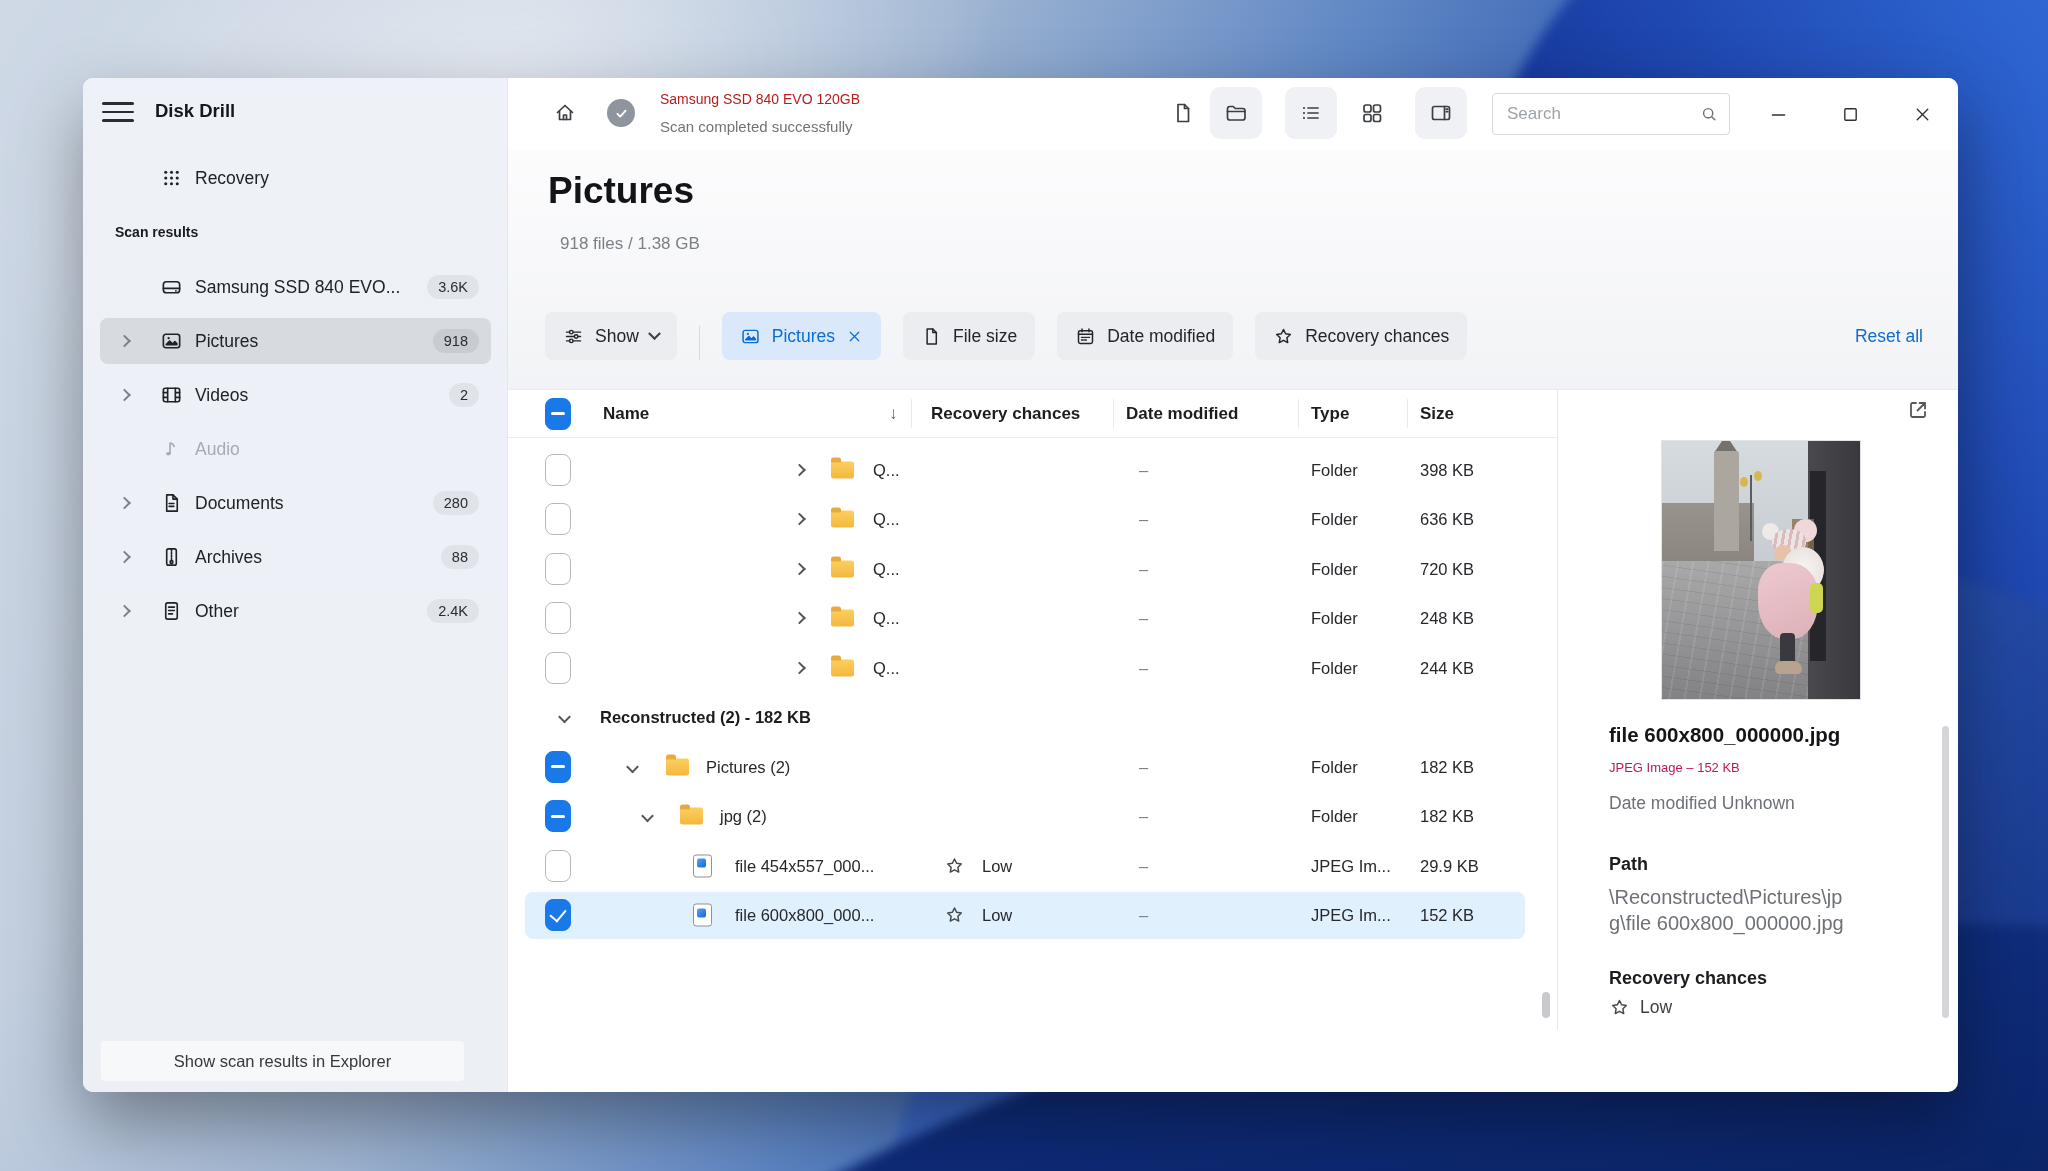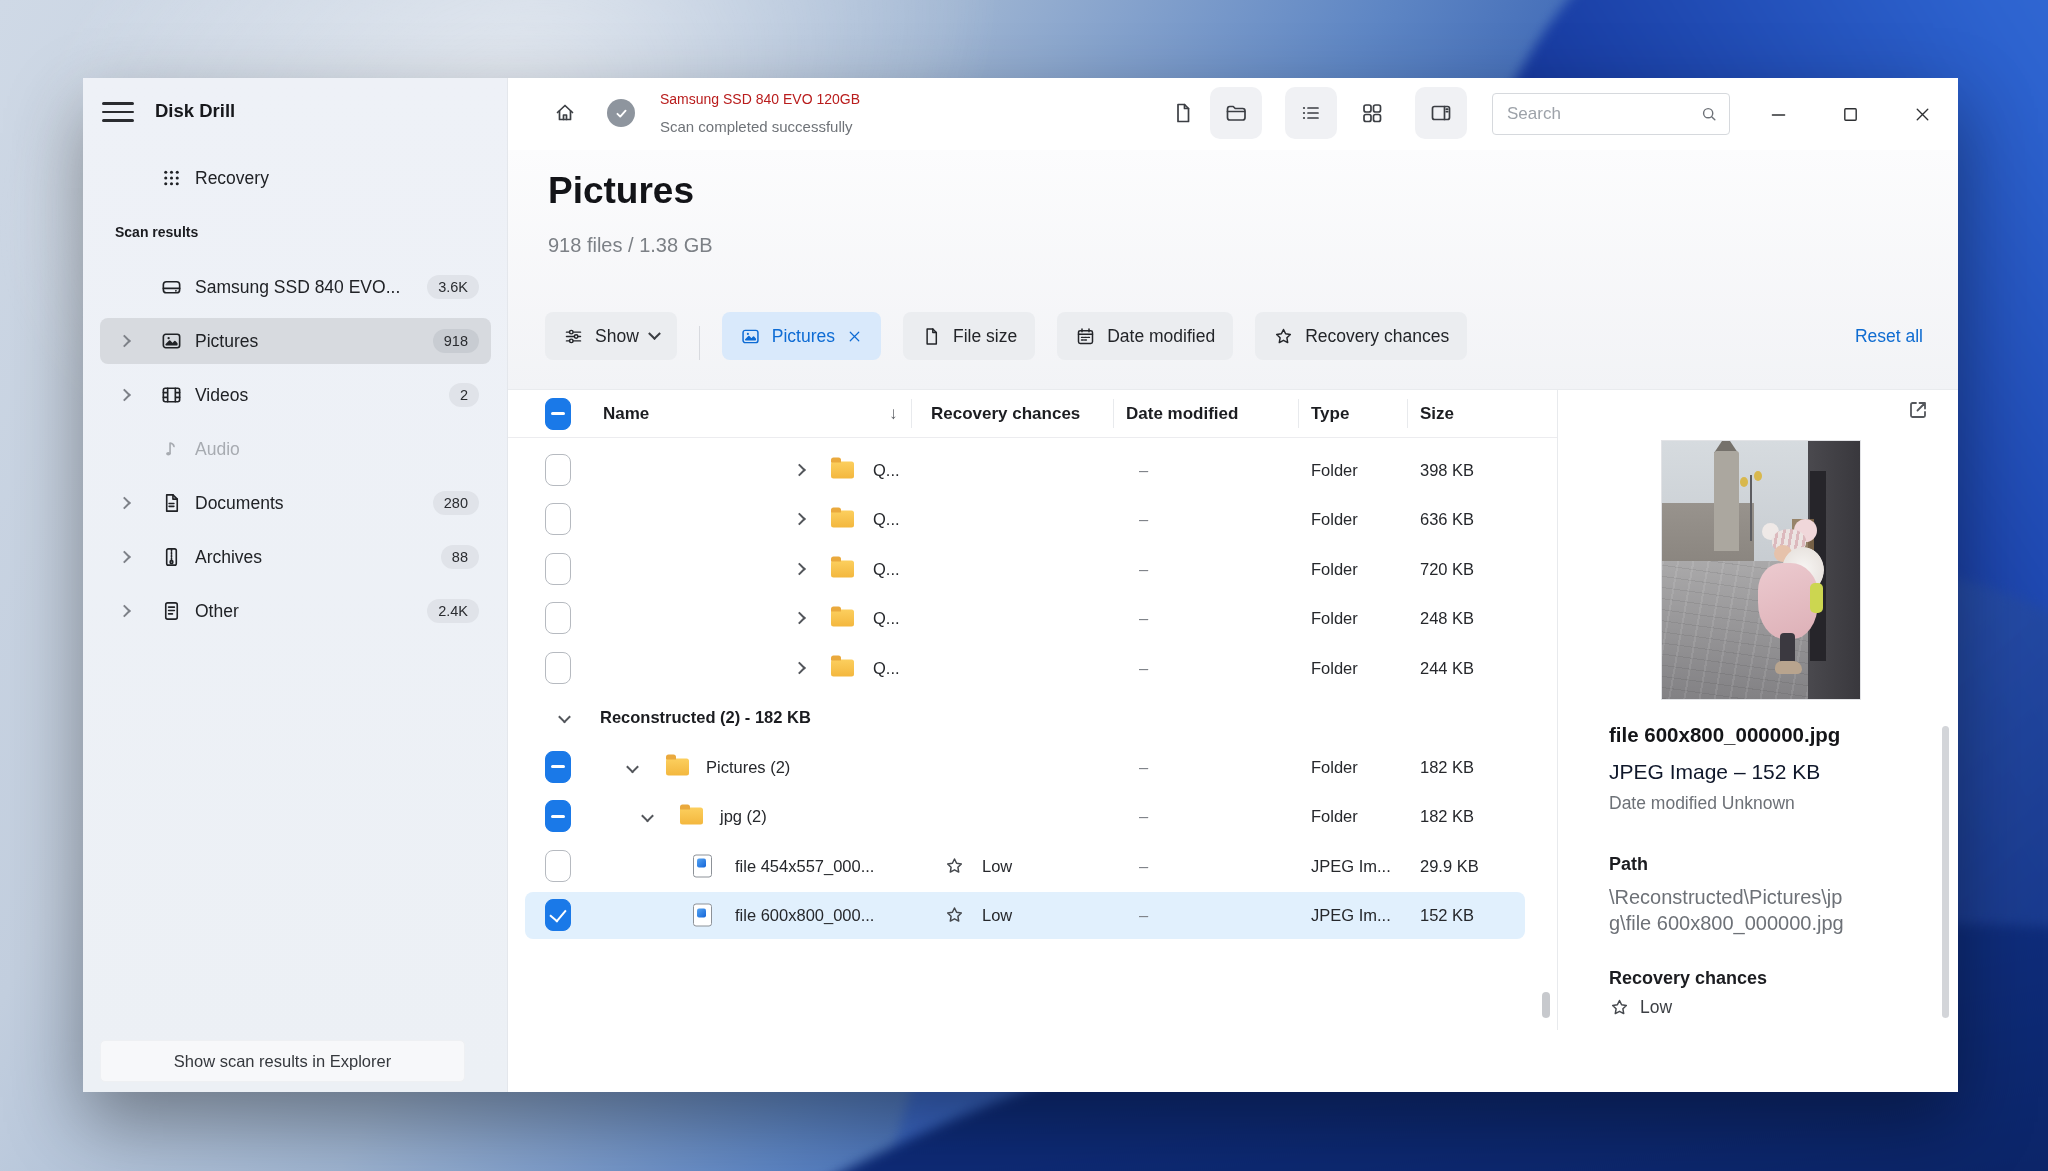--- a/index.html
+++ b/index.html
@@ -13,21 +13,21 @@
   .petal-blue{left:1420px;top:-180px;width:1500px;height:1250px;transform:rotate(32deg);
     border-radius:55% 45% 60% 40%/50% 55% 45% 50%;
     background:linear-gradient(205deg,#5592f2 0%,#2d63cf 45%,#123094 75%,#0b2470 100%)}
   .petal-mid{left:830px;top:620px;width:1400px;height:820px;transform:rotate(-22deg);
     border-radius:50% 50% 45% 55%/60% 45% 55% 40%;
     background:linear-gradient(160deg,rgba(66,118,226,.75),rgba(13,39,110,.9))}
   .petal-dark{left:550px;top:960px;width:2000px;height:700px;transform:rotate(-10deg);
     border-radius:50%;background:linear-gradient(#0f2e7f,#07194a)}
   
   .window{position:absolute;left:83px;top:78px;width:1875px;height:1014px;background:#fff;
-    border-radius:0;box-shadow:0 30px 70px rgba(0,0,0,.38);overflow:hidden}
+    border-radius:10px;box-shadow:0 30px 70px rgba(0,0,0,.38);overflow:hidden}
   
   .sidebar{position:absolute;left:0;top:0;width:425px;height:100%;
     background:linear-gradient(180deg,#eef1f7 0%,#ecf0f5 100%);border-right:1px solid #e4e7ec}
   .hamburger{position:absolute;left:17px;top:19px;width:36px;height:30px;display:flex;flex-direction:column;justify-content:center;gap:6px;padding:0 2px;cursor:pointer}
   .hamburger i{display:block;height:2.4px;background:#2a2c30;border-radius:2px}
   .app-title{position:absolute;left:72px;top:22px;font-size:18.5px;font-weight:700;color:#17181c}
   .sb-row{position:absolute;height:46px;width:391px;left:17px;border-radius:8px}
   .sb-row .chev{left:20px;border-color:#7d8188}
   .sb-ico{position:absolute;left:60px;top:50%;transform:translateY(-50%);width:23px;height:23px;color:#202226}
   .sb-ico svg{width:100%;height:100%}
@@ -59,21 +59,21 @@
   .search-box{position:absolute;left:984px;top:15px;width:238px;height:42px;border:1px solid #d6d9dd;border-radius:4px;background:#fff}
   .search-box input{position:absolute;inset:0;border:none;outline:none;background:transparent;padding:0 40px 0 14px;font-size:17px;color:#33363b;font-family:inherit}
   .search-box input::placeholder{color:#9da2a9}
   .search-ico{position:absolute;right:10px;top:10px;width:20px;height:20px;color:#6d7177}
   .win-btn{position:absolute;top:13px;width:46px;height:46px;display:flex;align-items:center;justify-content:center;color:#2e3033;cursor:pointer}
   .win-btn svg{width:21px;height:21px}
   
   .hero{position:absolute;left:425px;top:72px;right:0;height:240px;
     background:linear-gradient(180deg,#fcfcfd 0%,#f2f3f6 100%);border-bottom:1px solid #e9ebee}
   .hero-title{position:absolute;left:40px;top:20px;font-size:37px;font-weight:700;color:#131418}
-  .hero-sub{position:absolute;left:40px;top:84px;font-size:20px;color:#7c8086}
+  .hero-sub{position:absolute;left:52px;top:84px;font-size:17px;color:#7c8086}
   .filter-row{position:absolute;left:37px;top:162px;height:48px;display:flex;align-items:flex-end;gap:22px}
   .chipbtn{height:48px;border-radius:8px;background:#ebedf0;display:flex;align-items:center;gap:11px;padding:0 18px;
     font-size:17.5px;color:#232529;cursor:pointer;white-space:nowrap}
   .chipbtn svg{width:21px;height:21px;flex:0 0 auto}
   .chipbtn.active{background:#d9e9fb;color:#0d6bd4}
   .chipbtn .chip-close svg{width:17px;height:17px}
   .chipbtn .show-chev{width:9px;height:9px;border-right:2px solid #3b3e43;border-bottom:2px solid #3b3e43;transform:rotate(45deg) translate(-2px,-2px)}
   .filter-div{width:1px;height:34px;background:#d8dadf}
   .reset-link{position:absolute;right:35px;top:176px;font-size:17.5px;color:#0f6cd1;cursor:pointer}
   
@@ -127,21 +127,21 @@
   .ph-pom2{position:absolute;left:12px;top:-4px;width:17px;height:17px;border-radius:50%;background:#efe9e7}
   .ph-face{position:absolute;left:24px;top:18px;width:18px;height:17px;border-radius:50%;background:#e6c2ab}
   .ph-fur{position:absolute;left:32px;top:20px;width:42px;height:46px;border-radius:50%;
     background:radial-gradient(#f8f6f4,#e9e4e0 70%,rgba(233,228,224,0) 72%)}
   .ph-coat{position:absolute;left:8px;top:36px;width:60px;height:76px;border-radius:40% 46% 42% 44%/36% 40% 48% 48%;
     background:linear-gradient(160deg,#eccacf,#ddb0b7)}
   .ph-bag{position:absolute;left:60px;top:56px;width:13px;height:30px;border-radius:5px;background:#ccd650}
   .ph-legs{position:absolute;left:30px;top:106px;width:15px;height:32px;border-radius:4px;background:#3b3940}
   .ph-boot{position:absolute;left:25px;top:134px;width:27px;height:13px;border-radius:7px 9px 5px 5px;background:#b8a48e}
   .pv-name{position:absolute;left:51px;top:333px;font-size:20.5px;font-weight:700;color:#141518}
-  .pv-meta{position:absolute;left:51px;top:370px;font-size:21px;color:#0f172a}
+  .pv-meta{position:absolute;left:51px;top:370px;font-size:13px;color:#be185d}
   .pv-date{position:absolute;left:51px;top:403px;font-size:17.5px;color:#6d7177}
   .pv-path-h{position:absolute;left:51px;top:464px;font-size:18px;font-weight:700;color:#1b1c20}
   .pv-path{position:absolute;left:51px;top:494px;width:244px;font-size:20px;line-height:26px;color:#6d7177;word-break:break-all}
   .pv-rec-h{position:absolute;left:51px;top:578px;font-size:18px;font-weight:700;color:#1b1c20}
   .pv-rec{position:absolute;left:51px;top:607px;display:flex;align-items:center;gap:10px;font-size:17.5px;color:#3c3f44}
   .pv-rec svg{width:21px;height:21px;color:#45484d}
   .pv-scroll{position:absolute;right:9px;top:336px;width:7px;height:292px;border-radius:4px;background:#d3d5d9;cursor:pointer}
   
   .footer{position:absolute;left:425px;right:0;bottom:0;height:62px;background:#fff;border-top:1px solid #e8eaed}
   .foot-text{position:absolute;right:203px;top:50%;transform:translateY(-50%);font-size:17.5px;color:#5f6368}

